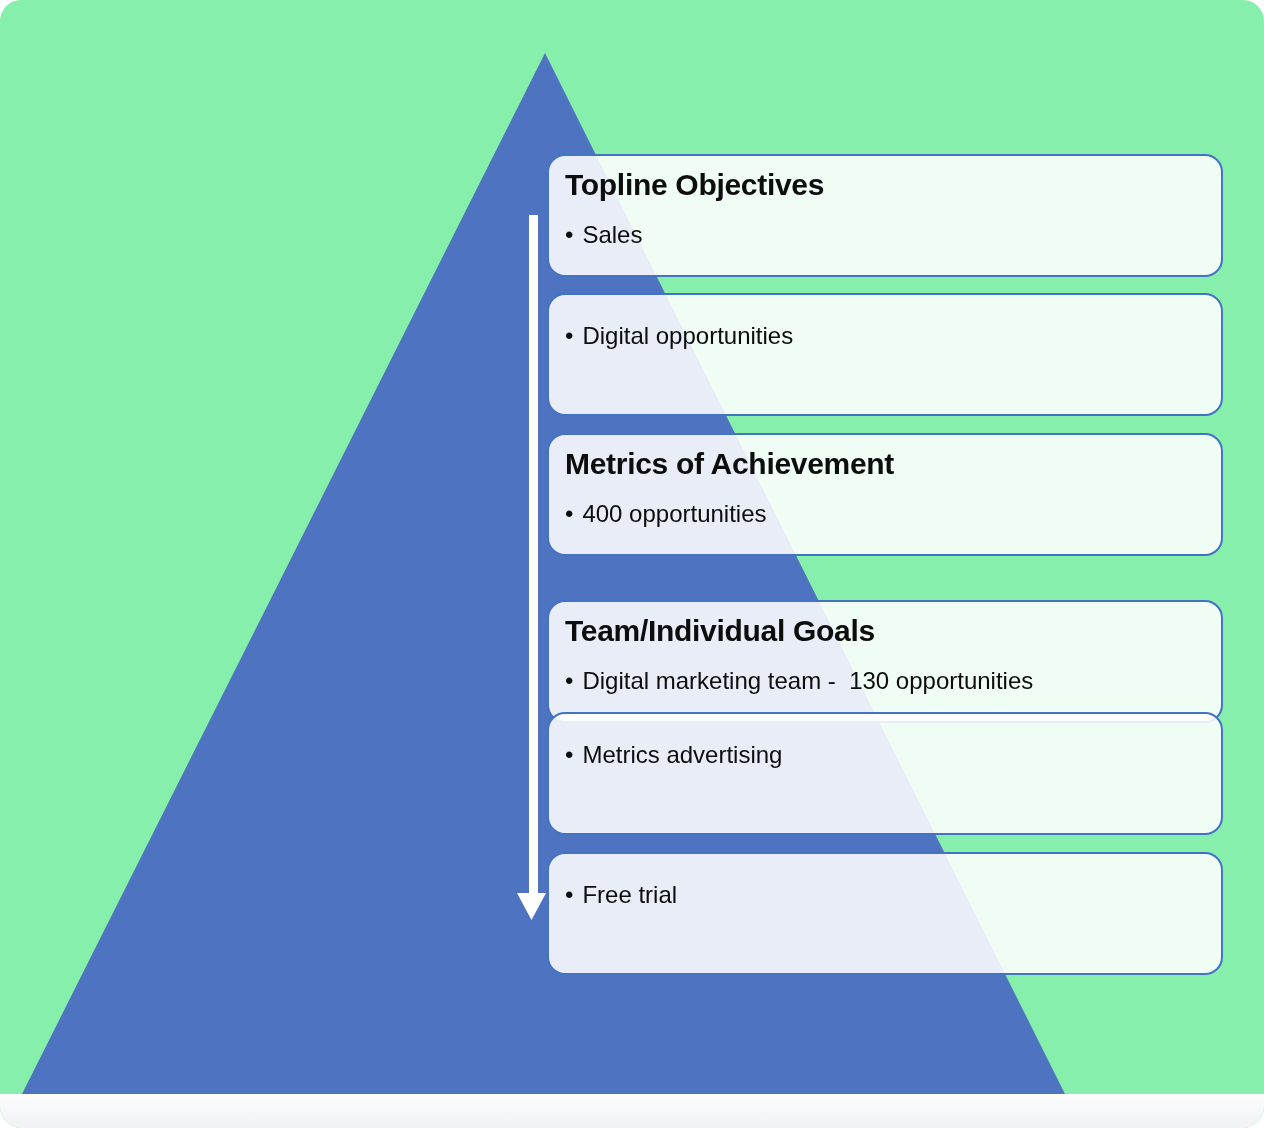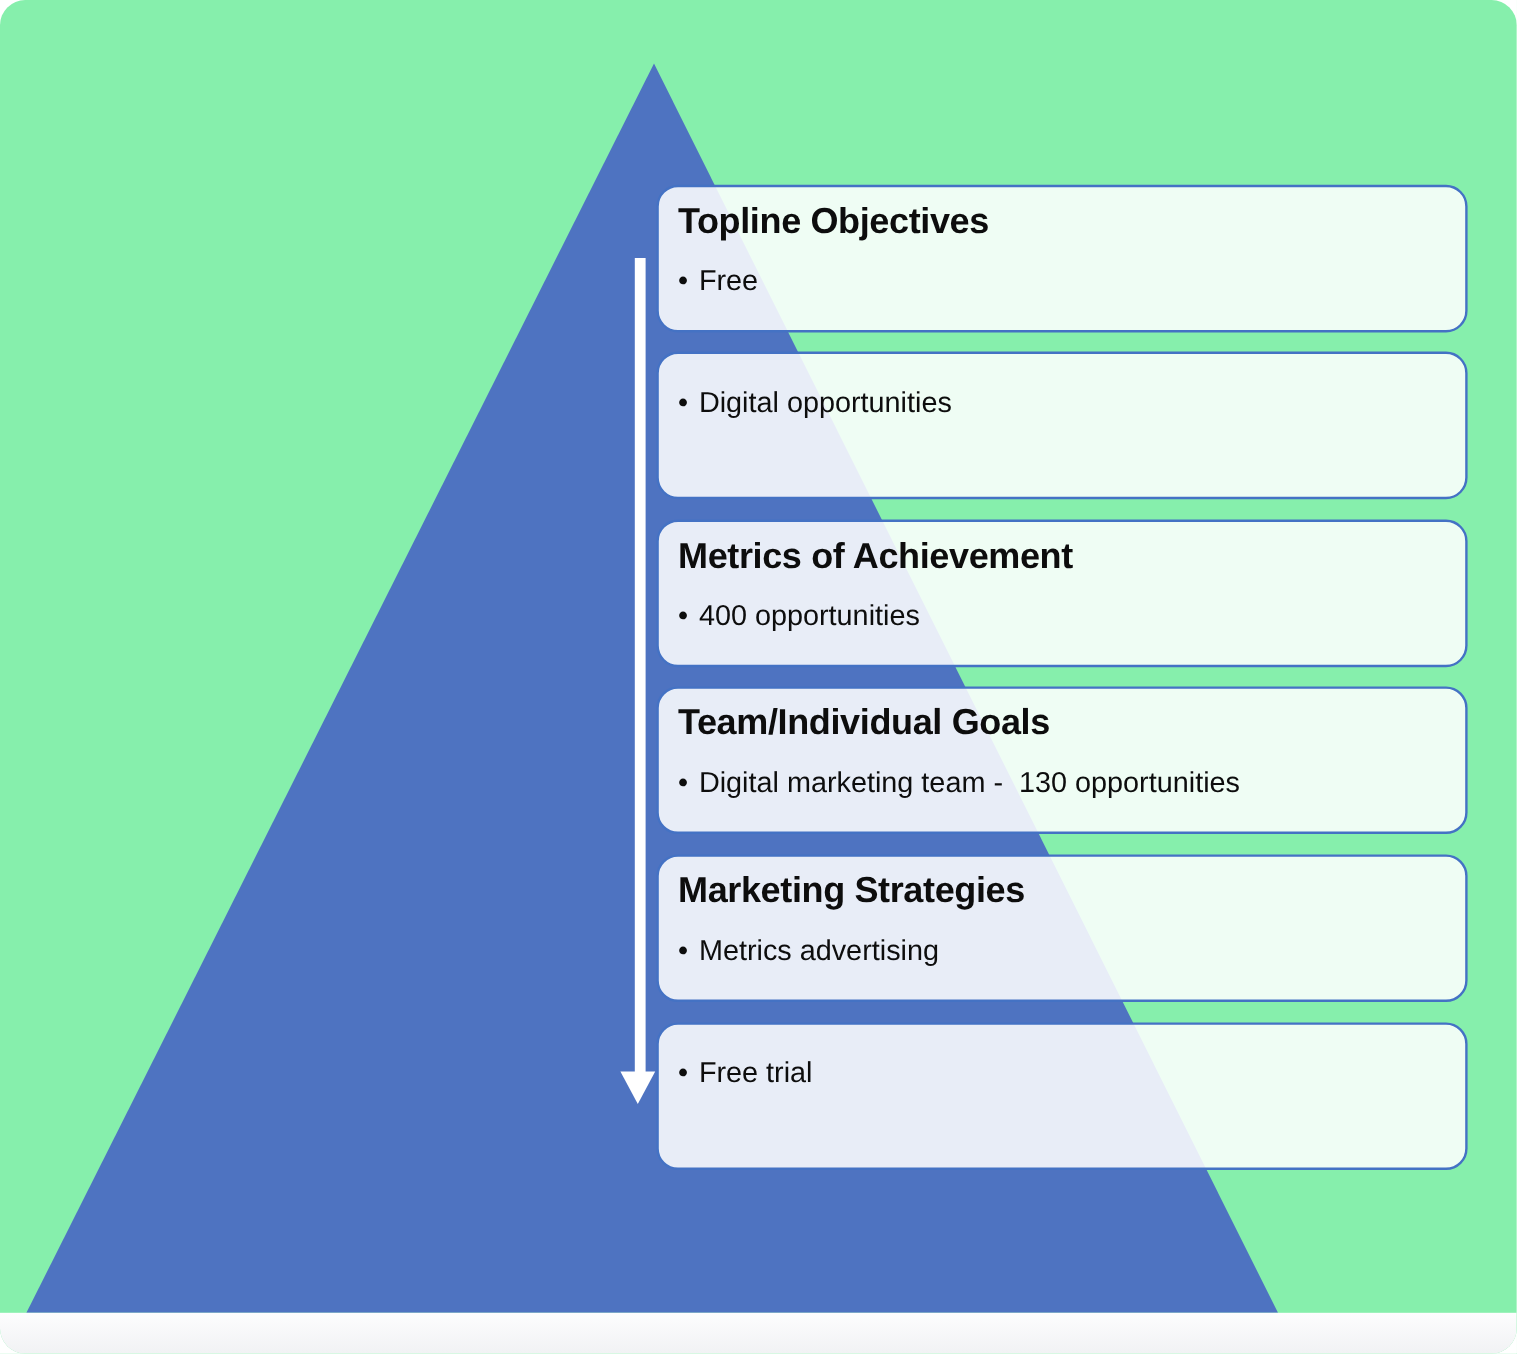--- a/index.html
+++ b/index.html
@@ -63,21 +63,21 @@
   .level-box .bullet-marker {
     margin-right: 9px;
     font-size: 24px;
   }
   .level-box .bullet-text {
     white-space: pre-wrap;
   }
   .box-1 { top: 154px; }
   .box-2 { top: 293px; }
   .box-3 { top: 433px; }
-  .box-4 { top: 572px; }
+  .box-4 { top: 600px; }
   .box-5 { top: 712px; }
   .box-6 { top: 852px; }
 </style>
 </head>
 <body>
 
 <div class="canvas">
 
   <svg class="shape-layer" viewBox="0 0 1264 1128" xmlns="http://www.w3.org/2000/svg">
     <polygon points="545,53 1065,1094 22,1094" fill="#4e73c1"></polygon>
@@ -86,21 +86,21 @@
       <polygon points="517,893 546,893 531.5,920"></polygon>
     </g>
   </svg>
 
   <div class="bottom-band"></div>
 
   <div class="level-box box-1">
     <div class="title">Topline Objectives</div>
     <div class="bullet-line">
       <span class="bullet-marker">•</span>
-      <span class="bullet-text">Free</span>
+      <span class="bullet-text">Sales</span>
     </div>
   </div>
 
   <div class="level-box box-2">
     <div class="bullet-line">
       <span class="bullet-marker">•</span>
       <span class="bullet-text">Digital opportunities</span>
     </div>
   </div>
 
@@ -114,21 +114,20 @@
 
   <div class="level-box box-4">
     <div class="title">Team/Individual Goals</div>
     <div class="bullet-line">
       <span class="bullet-marker">•</span>
       <span class="bullet-text">Digital marketing team -  130 opportunities</span>
     </div>
   </div>
 
   <div class="level-box box-5">
-    <div class="title">Marketing Strategies</div>
     <div class="bullet-line">
       <span class="bullet-marker">•</span>
       <span class="bullet-text">Metrics advertising</span>
     </div>
   </div>
 
   <div class="level-box box-6">
     <div class="bullet-line">
       <span class="bullet-marker">•</span>
       <span class="bullet-text">Free trial</span>

